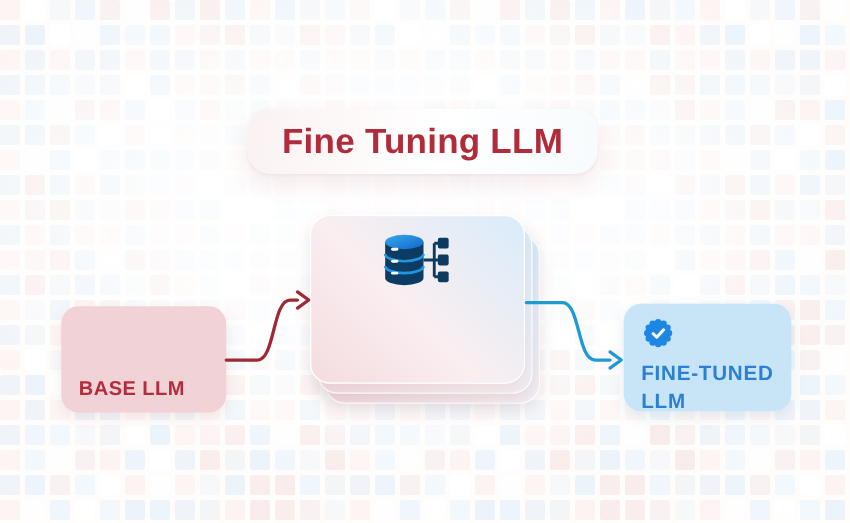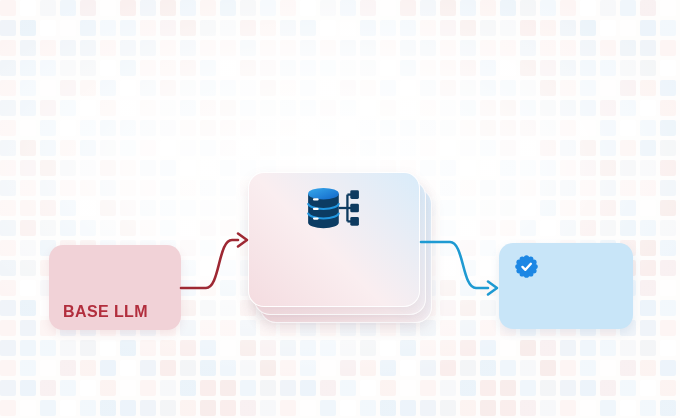--- a/index.html
+++ b/index.html
@@ -767,20 +767,23 @@
       <div class="tile" style="background: rgb(246, 247, 249);"></div>
       <div class="tile" style="background: rgb(253, 244, 243);"></div>
       <div class="tile" style="background: rgb(255, 254, 254);"></div>
       <div class="tile" style="background: rgb(238, 245, 251);"></div>
       <div class="tile" style="background: rgb(255, 255, 255);"></div>
       <div class="tile" style="background: rgb(241, 247, 252);"></div>
       <div class="tile" style="background: rgb(233, 242, 249);"></div>
     </div>
   <div class="glow"></div>
 
+  <div class="title-card">
+    <span class="title-text">Fine Tuning LLM</span>
+  </div>
 
   <div class="base-box">
     <span class="base-label">BASE LLM</span>
   </div>
 
   <div class="stack">
     <div class="card-layer layer-back-2"></div>
     <div class="card-layer layer-back-1"></div>
     <div class="card-layer card-main">
       <svg width="58" height="46" viewBox="0 0 60 48">
@@ -826,20 +829,22 @@
           <circle cx="8.04" cy="23.75" r="3.5"></circle>
         <circle cx="6.5" cy="18" r="3.5"></circle>
           <circle cx="8.04" cy="12.25" r="3.5"></circle>
         <circle cx="12.25" cy="8.04" r="3.5"></circle>
           <circle cx="18" cy="6.5" r="3.5"></circle>
         <circle cx="23.75" cy="8.04" r="3.5"></circle>
           <circle cx="27.96" cy="12.25" r="3.5"></circle>
       </g>
       <path d="M12.6,18.6 L16.5,22.4 L23.8,14.4" stroke="#ffffff" stroke-width="3.2" fill="none" stroke-linecap="round" stroke-linejoin="round"></path>
     </svg>
+    <div class="fine-label">FINE-TUNED
+LLM</div>
   </div>
 
   <svg class="arrows" width="680" height="418">
     <g stroke="#9e2833" stroke-width="2.6" fill="none" stroke-linecap="round" stroke-linejoin="round">
       <path d="M181,288 L206,288 C220,288 218,240 232,240 L238,240"></path>
       <path d="M238,233.5 L247,240 L238,246.5"></path>
     </g>
     <g stroke="#1e9ad2" stroke-width="2.6" fill="none" stroke-linecap="round" stroke-linejoin="round">
       <path d="M421,242 L450,242 C464,242 462,288 476,288 L488,288"></path>
       <path d="M488,281.5 L497,288 L488,294.5"></path>

